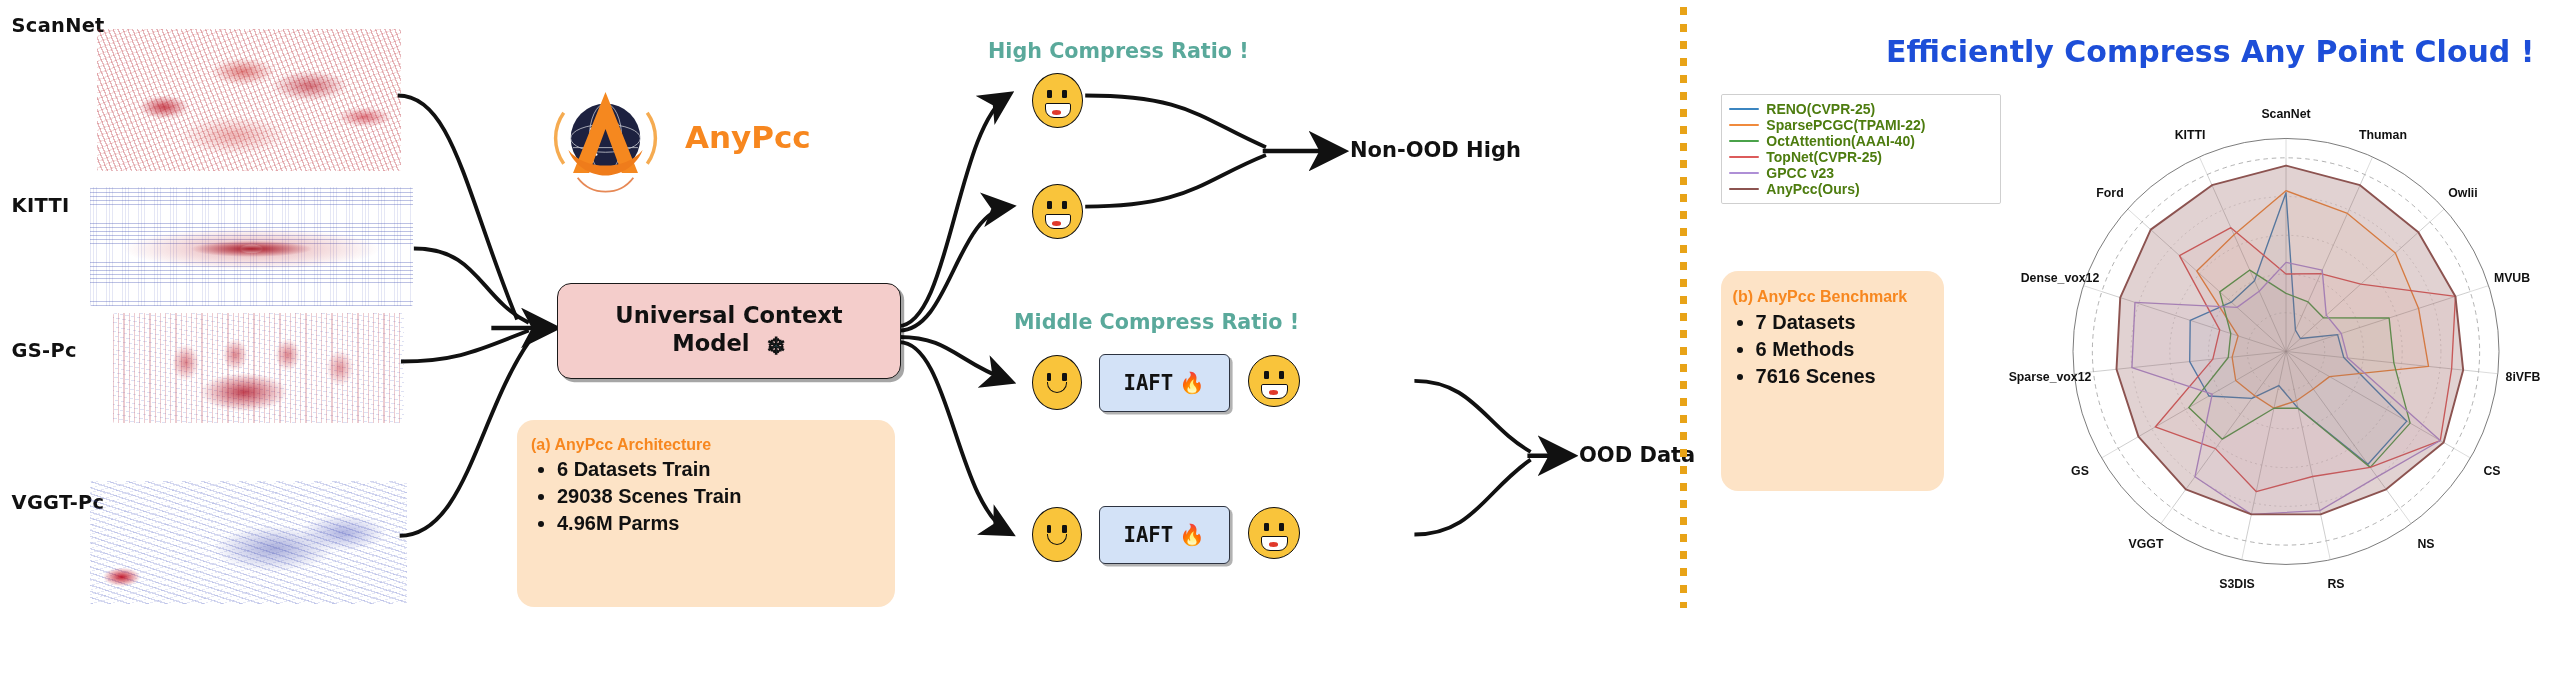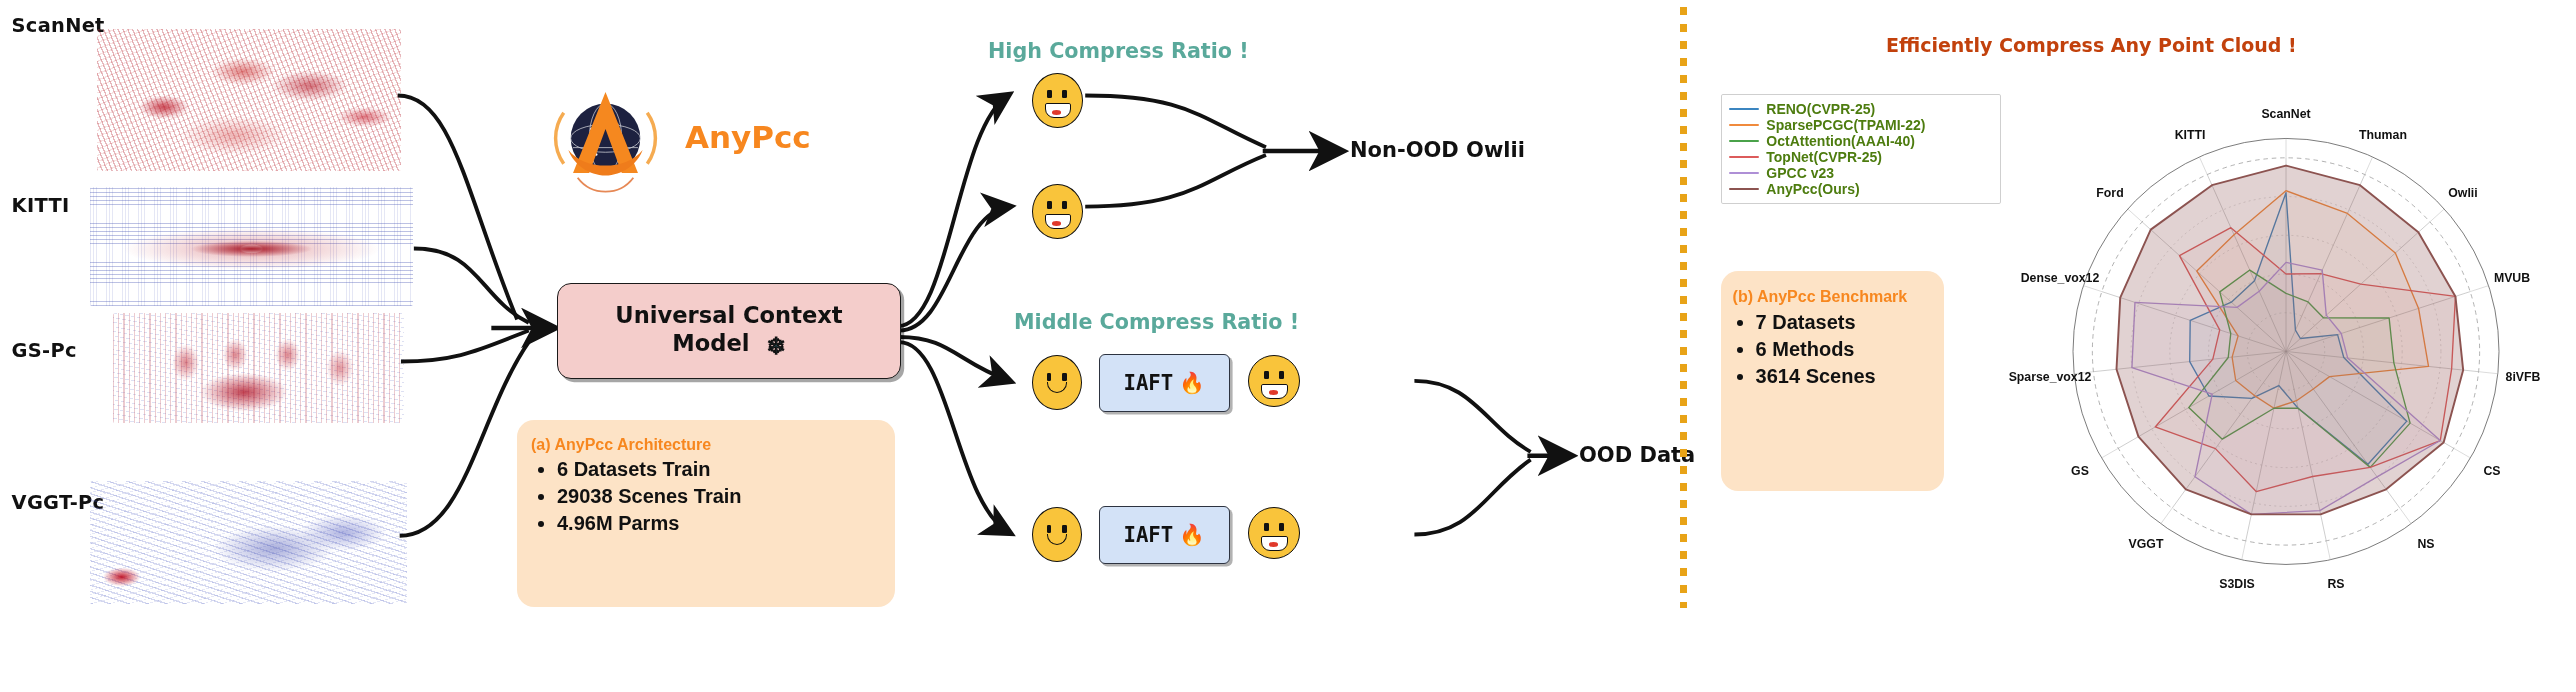--- a/index.html
+++ b/index.html
@@ -88,22 +88,22 @@
   .mouth-open{position:absolute;background:#fff;border:1.6px solid #111;border-radius:1.9px 1.9px 9px 9px;}
   .mouth-tongue{position:absolute;background:#e0392b;border-radius:50%;}
   .mouth-smile{position:absolute;border:1.9px solid #111;border-top:none;
                border-radius:0 0 39px 39px;}
 
   
   .divider{position:absolute;width:7px;
      background:repeating-linear-gradient(180deg,#e8a317 0 8.4px,rgba(255,255,255,0) 8.4px 17px);}
 
   
-  .right-title{font-family:"DejaVu Sans", sans-serif;font-weight:700;font-size:19px;
-               color:#c2410c;white-space:nowrap;}
+  .right-title{font-family:"DejaVu Sans", sans-serif;font-weight:700;font-size:30px;
+               color:#1d4ed8;white-space:nowrap;}
   .legend{position:absolute;background:#fff;border:0.6px solid #cfcfcf;border-radius:1.9px;
           padding:5.8px 9px 5.8px 6.5px;}
   .legend-row{display:flex;align-items:center;height:16px;}
   .legend-swatch{width:30px;height:2.6px;border-radius:1.3px;margin-right:7.8px;flex:0 0 auto;}
   .legend-label{font-weight:700;font-size:14px;color:#4d7c0f;white-space:nowrap;}
 
   .radar-label{position:absolute;font-weight:700;font-size:12.3px;color:#111;
                white-space:nowrap;transform:translate(-50%,-50%);}
 </style>
 </head>
@@ -239,21 +239,21 @@
   <div class="mouth-open" style="left:12.3px;top:28px;width:24.5px;height:13px;"></div>
   <div class="mouth-tongue" style="left:20px;top:34px;width:9px;height:4.5px;"></div>
 </div>
 <div class="face" style="left:1248px;top:507px;width:50px;height:50px;border-radius:50%;">
   <div class="eye" style="left:15px;top:15px;"></div>
   <div class="eye" style="left:30px;top:15px;"></div>
   <div class="mouth-open" style="left:12.3px;top:28px;width:24.5px;height:13px;"></div>
   <div class="mouth-tongue" style="left:20px;top:34px;width:9px;height:4.5px;"></div>
 </div>
 
-<div class="abs out-label" style="left:1350px;top:138px;">Non-OOD Owlii</div>
+<div class="abs out-label" style="left:1350px;top:138px;">Non-OOD High</div>
 <div class="abs out-label" style="left:1579px;top:443px;">OOD Data</div>
 
 <div class="divider" style="left:1680px;top:6.5px;height:601px;"></div>
 
 <div class="abs right-title" style="left:1886px;top:34px;">Efficiently Compress Any Point Cloud !</div>
 
 <div class="legend" style="left:1721px;top:94px;width:262px;">
   <div class="legend-row">
     <span class="legend-swatch" style="background:#3b85c0"></span>
     <span class="legend-label">RENO(CVPR-25)</span>
@@ -278,21 +278,21 @@
     <span class="legend-swatch" style="background:#8c5350"></span>
     <span class="legend-label">AnyPcc(Ours)</span>
   </div>
 </div>
 
 <div class="abs card" style="left:1721px;top:271px;width:223px;height:220px;padding:17px 10.3px 0 11.6px;box-sizing:border-box;">
   <div class="card-title">(b) AnyPcc Benchmark</div>
   <ul style="padding-left:23px;">
     <li>7 Datasets</li>
     <li>6 Methods</li>
-    <li>3614 Scenes</li>
+    <li>7616 Scenes</li>
   </ul>
 </div>
 
 <div class="abs" id="radar-wrap" style="left:2002px;top:61px;width:568px;height:568px;">
   <svg id="radar-svg" viewBox="0 0 880 880" width="568" height="568">
       <circle cx="440" cy="450" r="330" fill="none" stroke="#555" stroke-width="1.2"></circle>
       <circle cx="440" cy="450" r="300" fill="none" stroke="#888" stroke-width="1" stroke-dasharray="7 6"></circle>
       <circle cx="440" cy="450" r="60" fill="none" stroke="#bbb" stroke-width="0.8" stroke-dasharray="3 5"></circle>
       <circle cx="440" cy="450" r="120" fill="none" stroke="#bbb" stroke-width="0.8" stroke-dasharray="3 5"></circle>
       <circle cx="440" cy="450" r="180" fill="none" stroke="#bbb" stroke-width="0.8" stroke-dasharray="3 5"></circle>

